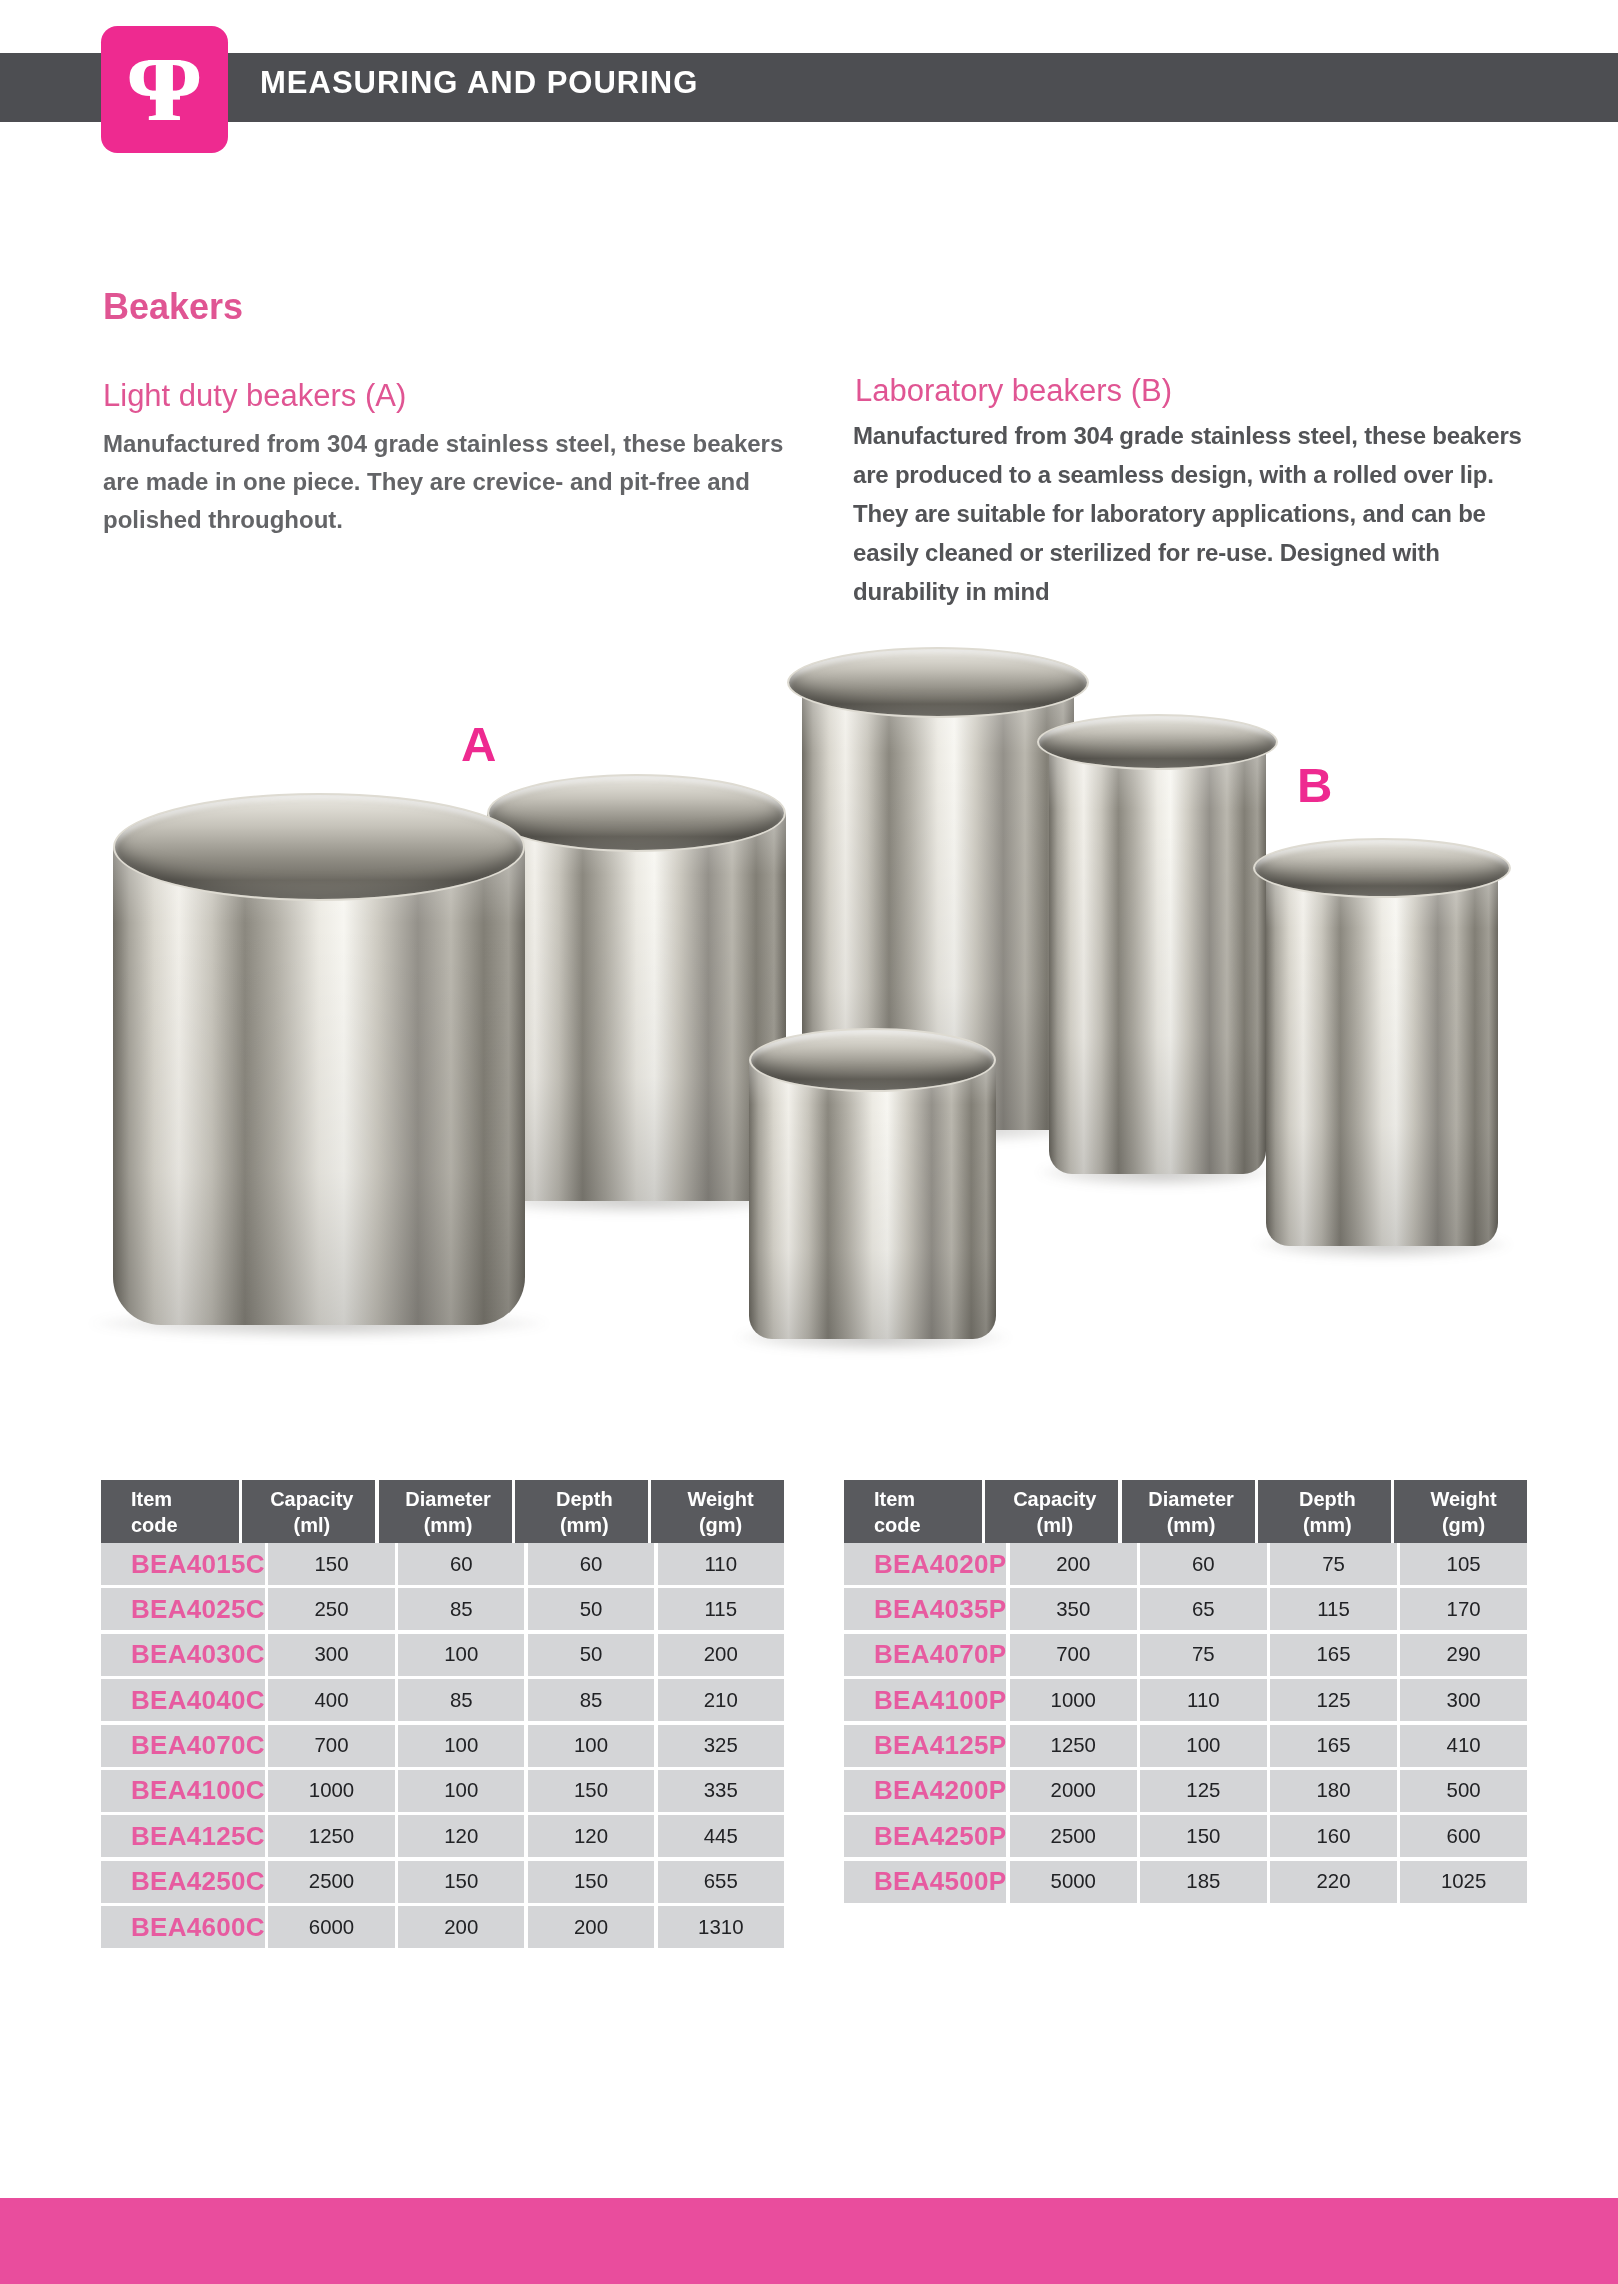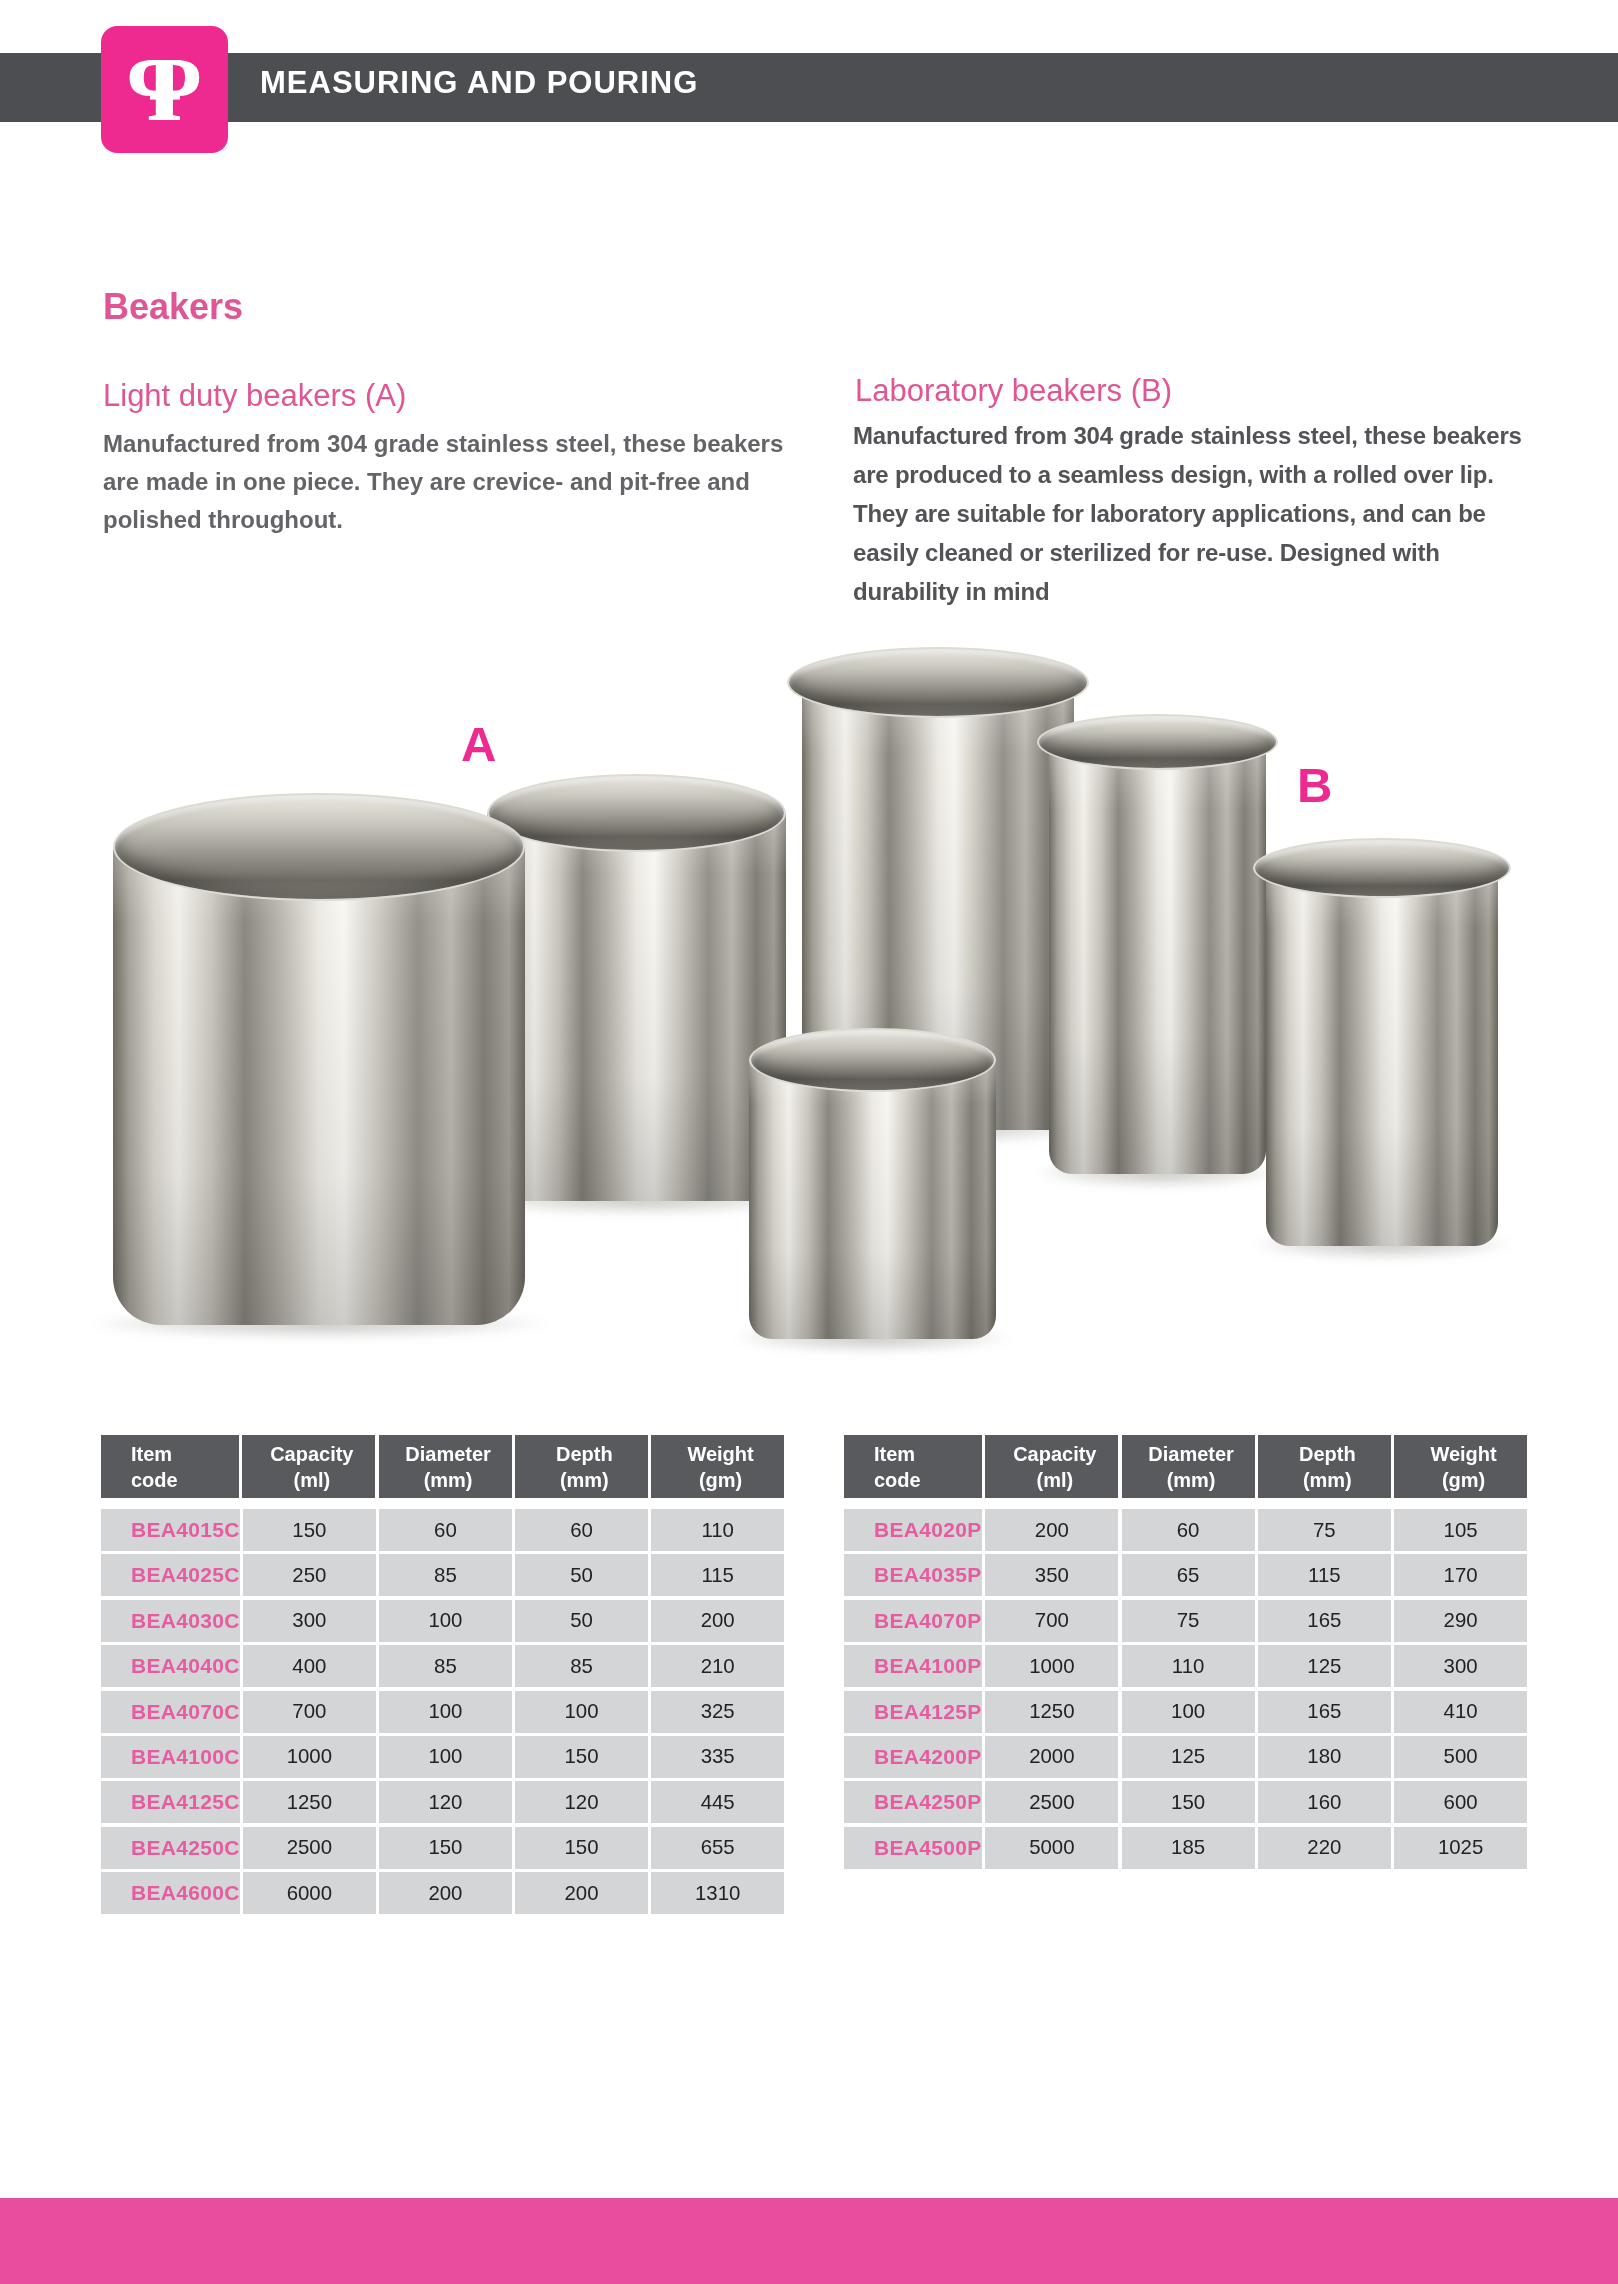--- a/index.html
+++ b/index.html
@@ -48,32 +48,32 @@
   .b-rim{position:absolute;left:0;right:0;top:0;border-radius:50%;
      background:linear-gradient(180deg,#edebe4 0%,#c6c3ba 30%,#8f8c83 62%,#716e66 82%,#9b988f 100%);
      box-shadow:inset 0 -8.2px 17.7px rgba(0,0,0,.38), inset 0 3.4px 5.4px rgba(255,255,255,.75);
      border:2px solid #dedbd2;}
   .b-rim.overhang{left:-5.5%;right:-5.5%;}
   .b-shadow{position:absolute;left:-6%;right:-6%;bottom:-13.6px;height:31px;border-radius:50%;
      background:radial-gradient(ellipse at center, rgba(60,58,52,.28) 0%, rgba(60,58,52,.12) 48%, rgba(0,0,0,0) 72%);
      filter:blur(4.1px);}
 
   
-  .spec-table{position:absolute;width:683px;display:flex;flex-direction:column;gap:11px;}
+  .spec-table{position:absolute;width:683px;display:flex;flex-direction:column;gap:0;margin-top:45px;}
   .t-left{left:101px;top:1435px;}
   .t-right{left:844px;top:1435px;}
   .thead,.tr{display:flex;gap:3.4px;}
   .th{background:var(--table-header-bg);color:#ffffff;height:63px;font-weight:bold;font-size:20px;
       display:flex;align-items:center;justify-content:center;text-align:center;white-space:pre-line;line-height:1.3;padding-left:6px;}
   .td{background:var(--row-bg);height:42px;display:flex;align-items:center;justify-content:center;
       font-size:20.4px;color:var(--cell-text);}
   .c0{flex:0 0 138px;}
   .c{flex:1 1 0;}
   .th.c0,.td.c0{justify-content:flex-start;padding-left:30px;text-align:left;}
-  .td.code{color:var(--code-pink);font-weight:bold;font-size:21px;letter-spacing:0.3px;}
+  .td.code{color:var(--code-pink);font-weight:bold;font-size:26px;letter-spacing:0.3px;}
 
   
   .footer-bar{position:absolute;left:0;top:2198px;width:100%;height:86px;background:var(--footer-pink);}
 </style>
 </head>
 <body>
 
 <div class="page">
 
   <div class="banner"></div>

